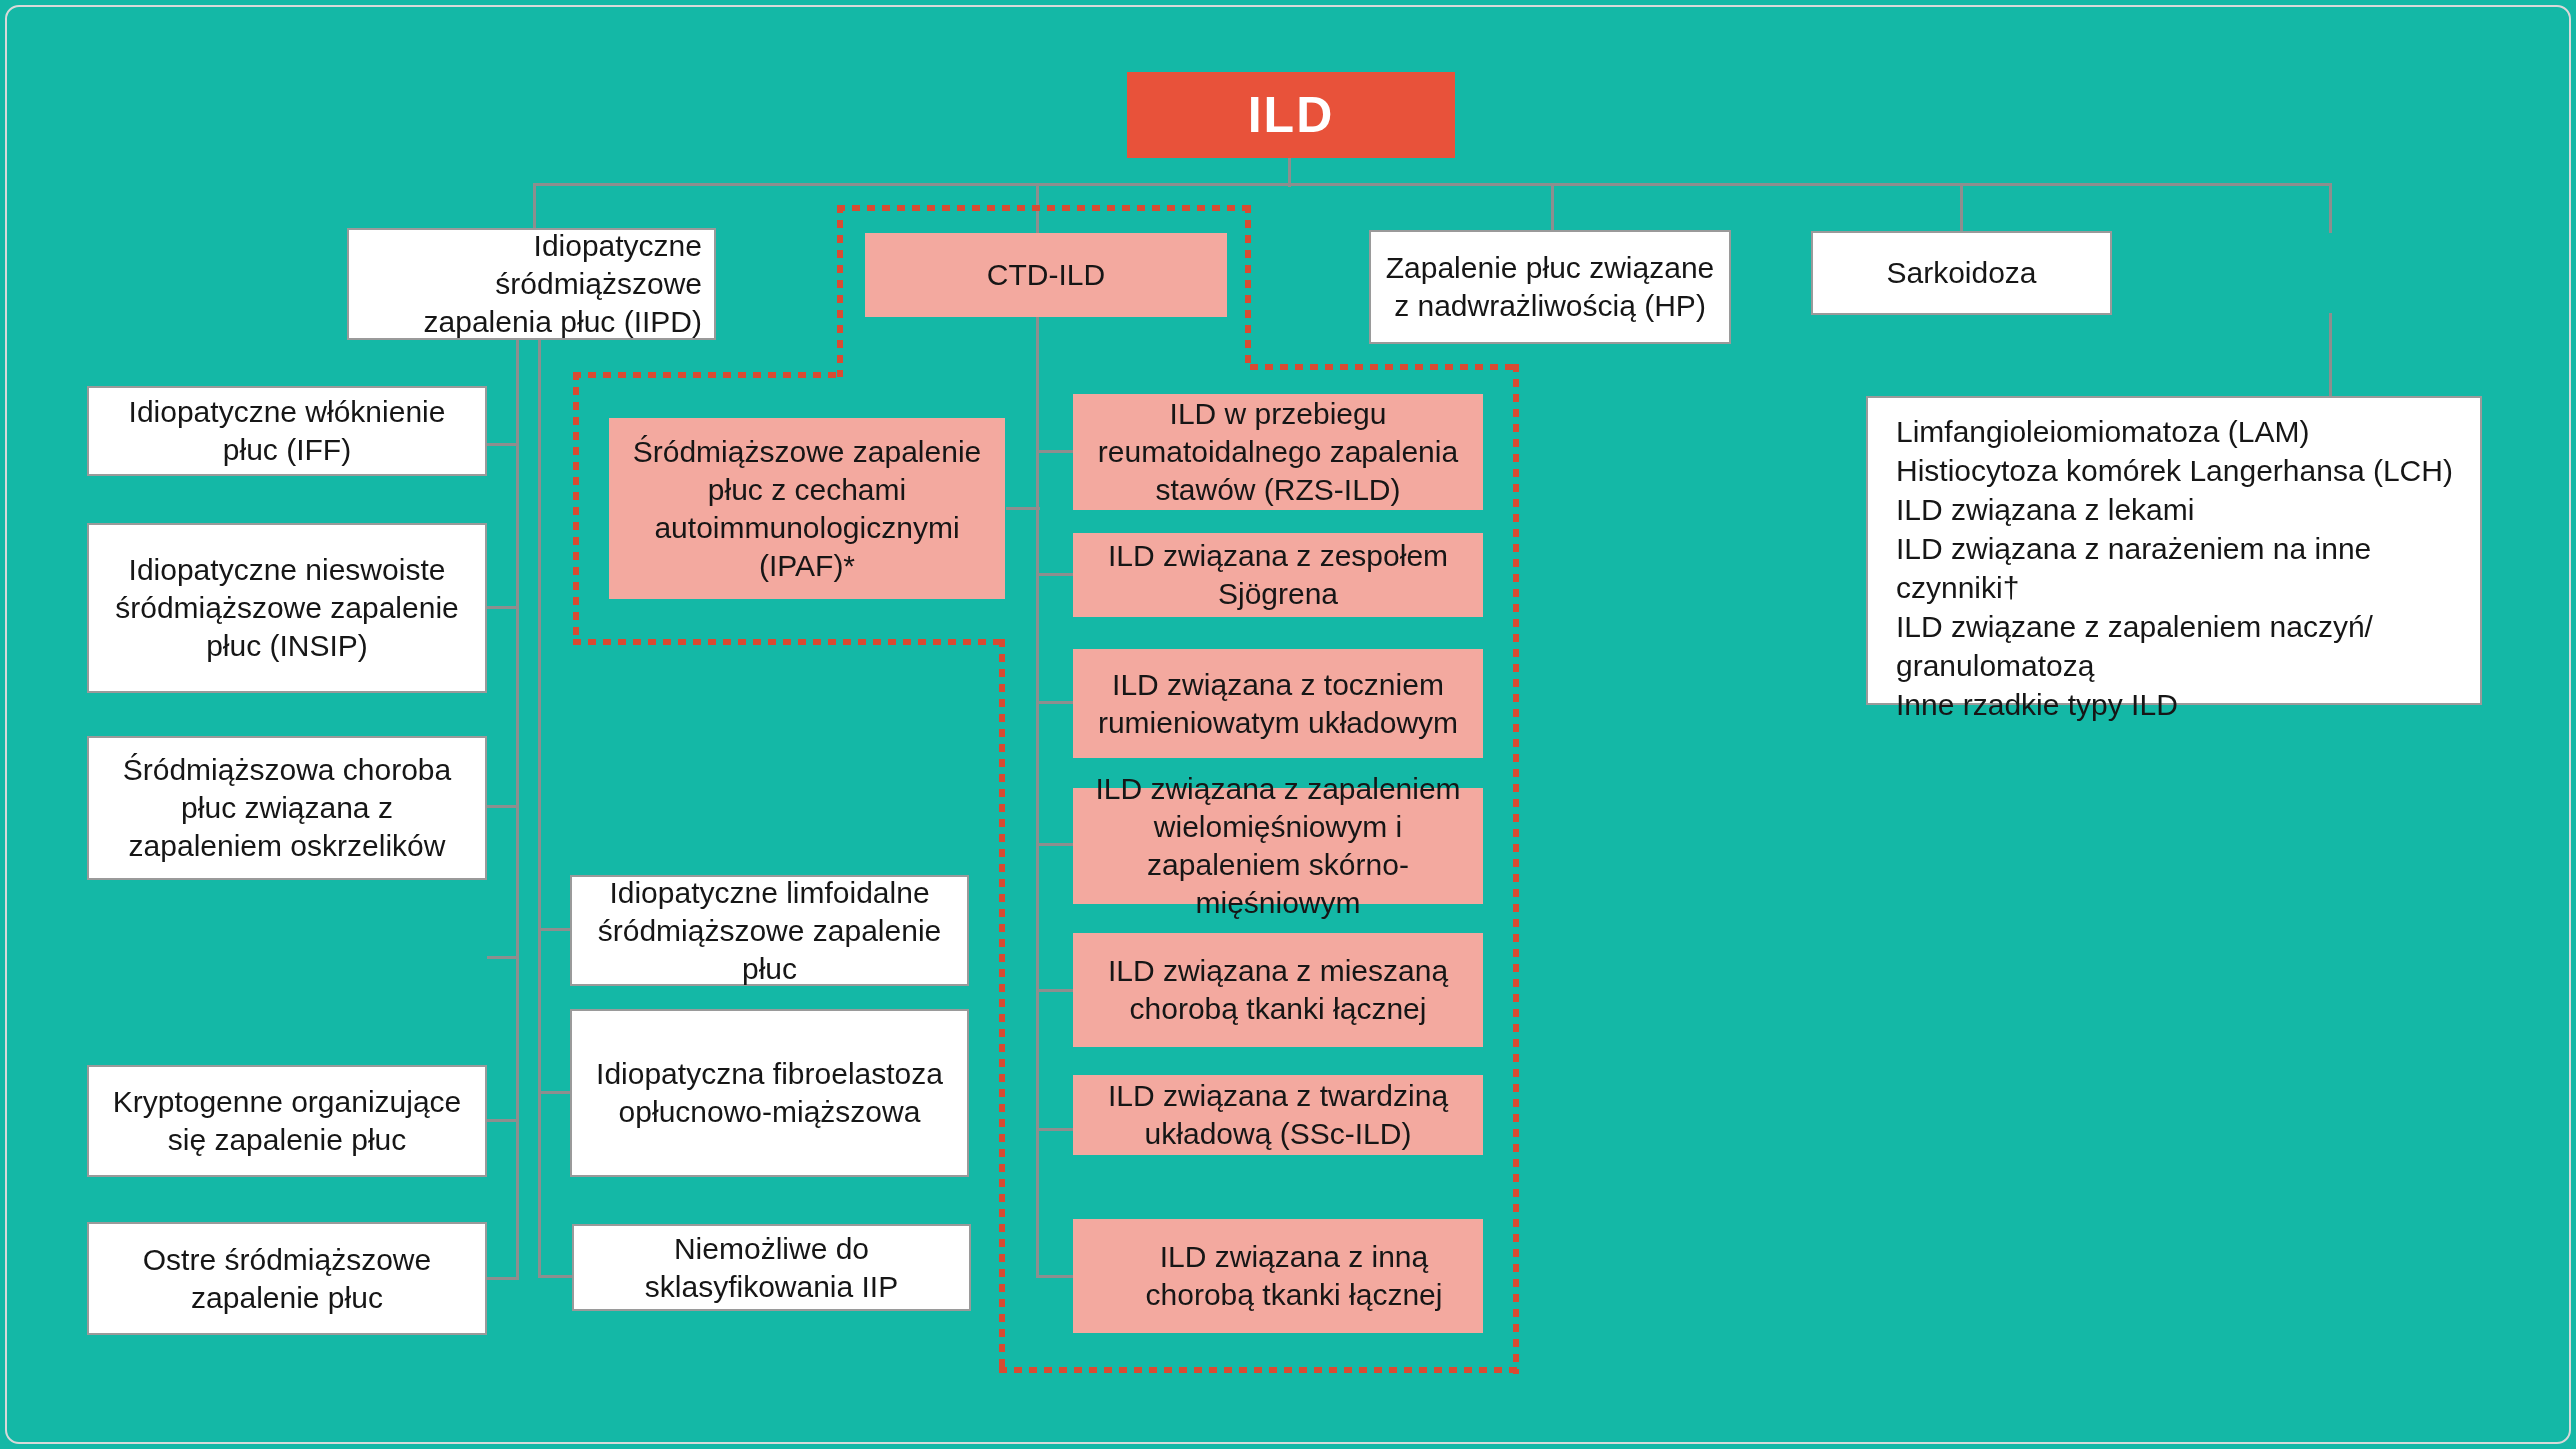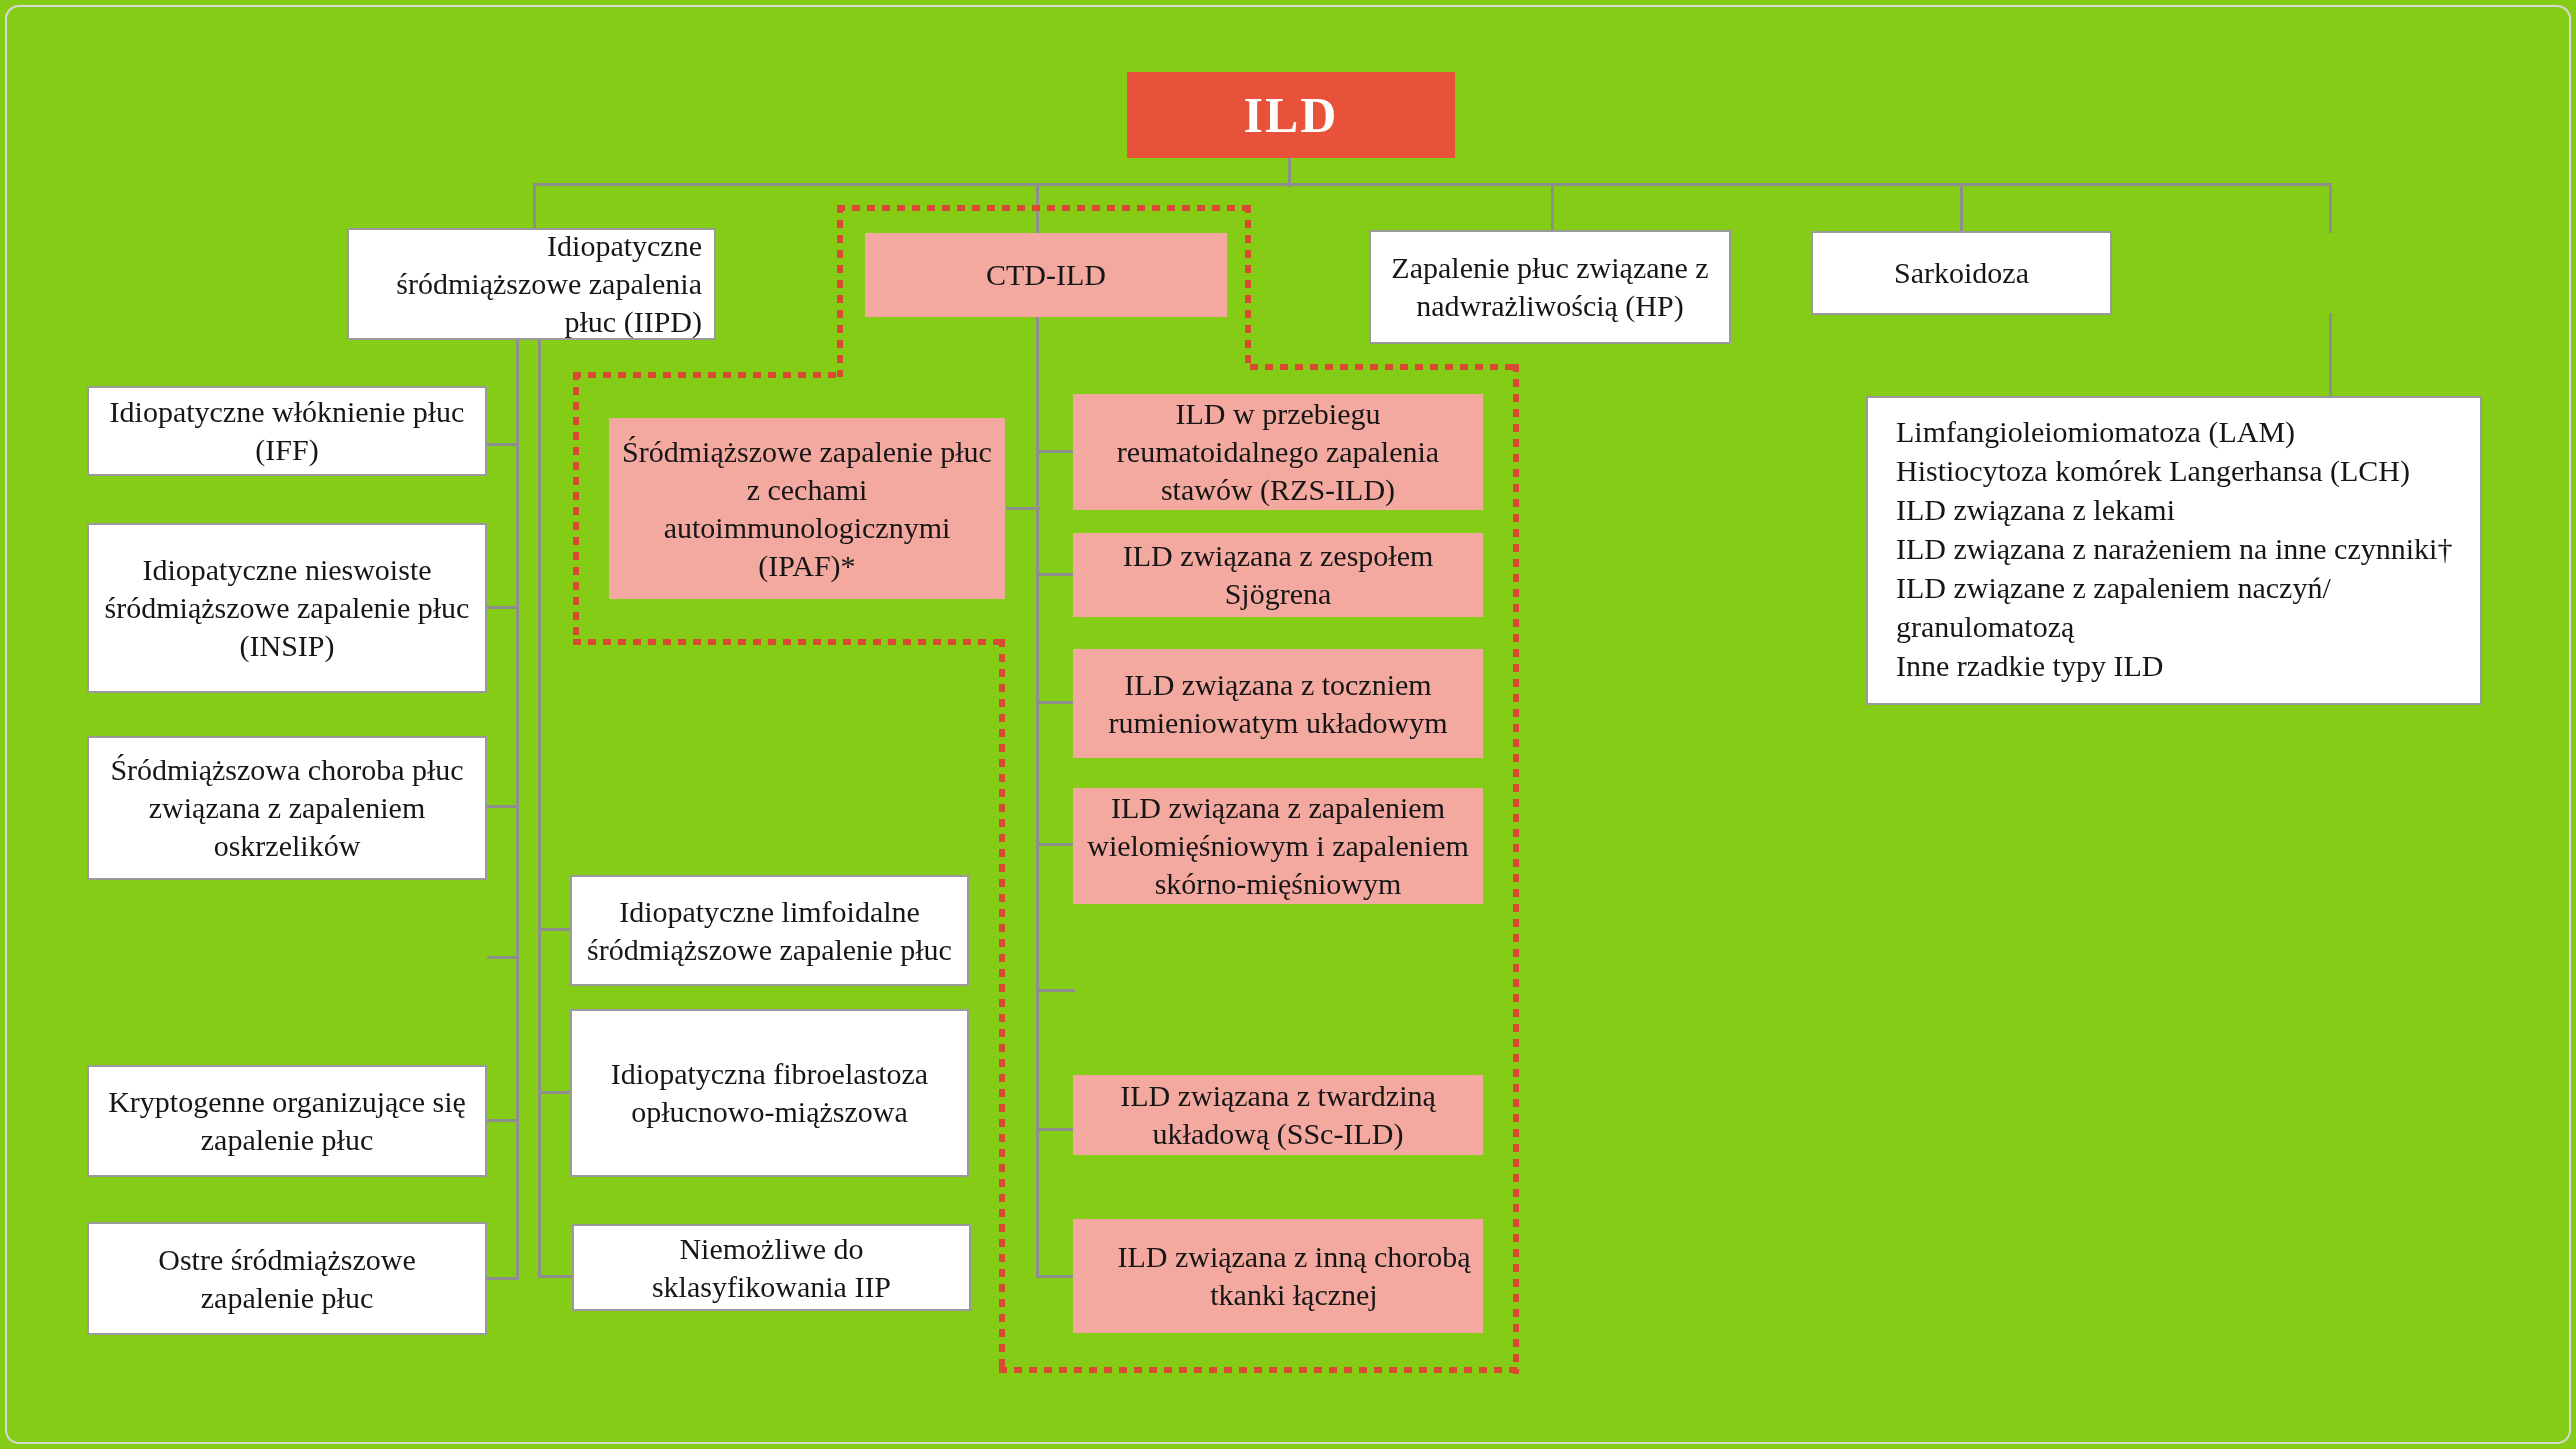--- a/index.html
+++ b/index.html
@@ -1,18 +1,18 @@
 <!DOCTYPE html>
 <html><head>
 <meta charset="utf-8">
 <style>
   html,body{margin:0;padding:0;background:#ffffff;}
   .canvas{
-    position:relative;width:2576px;height:1449px;background:#84cc16;
-    font-family:Liberation Serif, serif;color:#161616;overflow:hidden;
+    position:relative;width:2576px;height:1449px;background:#14b8a6;
+    font-family:Liberation Sans, sans-serif;color:#161616;overflow:hidden;
   }
   .frame{position:absolute;left:5px;top:5px;right:5px;bottom:5px;border:2px solid #d9d9d9;border-radius:14px;pointer-events:none;}
   .box{
     position:absolute;box-sizing:border-box;display:flex;align-items:center;justify-content:center;
     text-align:center;font-size:30px;line-height:38px;background:#ffffff;
     border:2px solid #9a9a9a;padding:2px 12px;
   }
   .box.pink{background:#f3a99f;border:none;}
   .box.root{
     background:#e8523a;border:none;color:#ffffff;font-weight:bold;font-size:50px;letter-spacing:2px;
@@ -93,20 +93,21 @@
   <div class="box pink" style="left:609px;top:418px;width:396px;height:181px;">Śródmiąższowe zapalenie płuc z cechami autoimmunologicznymi (IPAF)*</div>
 
   <div class="box" style="left:570px;top:875px;width:399px;height:111px;">Idiopatyczne limfoidalne śródmiąższowe zapalenie płuc</div>
   <div class="box" style="left:570px;top:1009px;width:399px;height:168px;">Idiopatyczna fibroelastoza opłucnowo-miąższowa</div>
   <div class="box" style="left:572px;top:1224px;width:399px;height:87px;">Niemożliwe do sklasyfikowania IIP</div>
 
   <div class="box pink" style="left:1073px;top:394px;width:410px;height:116px;">ILD w przebiegu reumatoidalnego zapalenia stawów (RZS-ILD)</div>
   <div class="box pink" style="left:1073px;top:533px;width:410px;height:84px;">ILD związana z zespołem Sjögrena</div>
   <div class="box pink" style="left:1073px;top:649px;width:410px;height:109px;">ILD związana z toczniem rumieniowatym układowym</div>
   <div class="box pink" style="left:1073px;top:788px;width:410px;height:116px;">ILD związana z zapaleniem wielomięśniowym i zapaleniem skórno-mięśniowym</div>
+  <div class="box pink" style="left:1073px;top:933px;width:410px;height:114px;">ILD związana z mieszaną chorobą tkanki łącznej</div>
   <div class="box pink" style="left:1073px;top:1075px;width:410px;height:80px;">ILD związana z twardziną układową (SSc-ILD)</div>
   <div class="box pink" style="left:1073px;top:1219px;width:410px;height:114px;padding-left:44px;">ILD związana z inną chorobą tkanki łącznej</div>
 
   <div class="box listbox" style="left:1866px;top:396px;width:616px;height:309px;">
     <div>Limfangioleiomiomatoza (LAM)</div>
     <div>Histiocytoza komórek Langerhansa (LCH)</div>
     <div>ILD związana z lekami</div>
     <div>ILD związana z narażeniem na inne czynniki†</div>
     <div>ILD związane z zapaleniem naczyń/ granulomatozą</div>
     <div>Inne rzadkie typy ILD</div>

